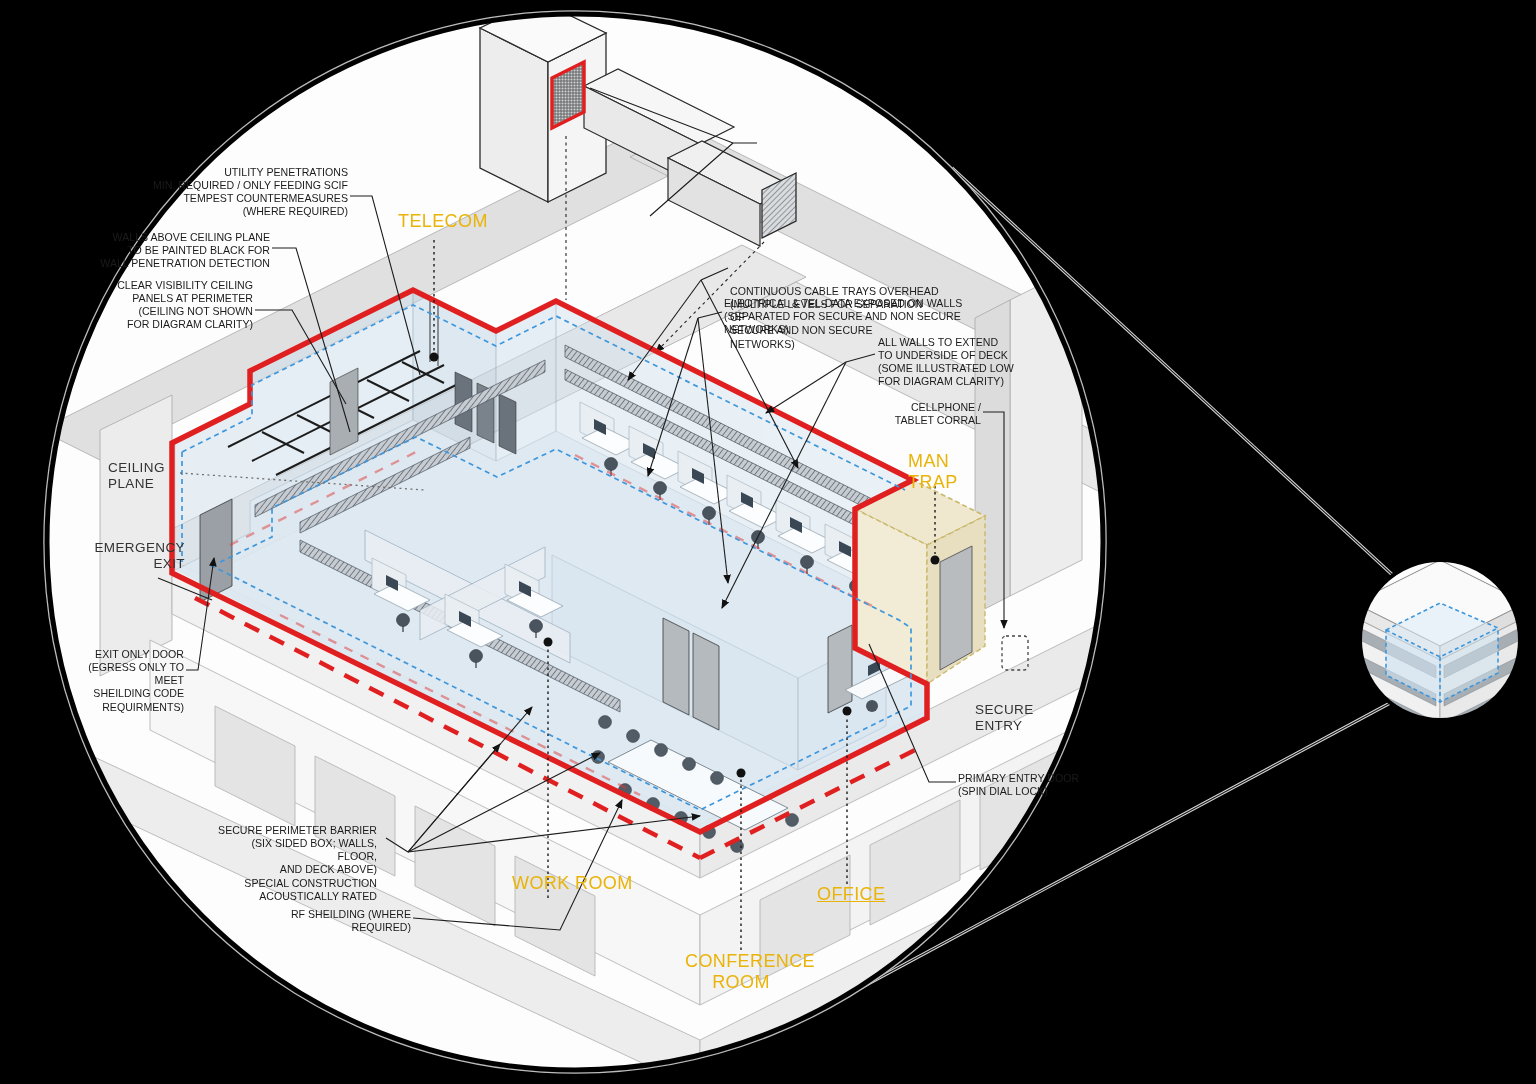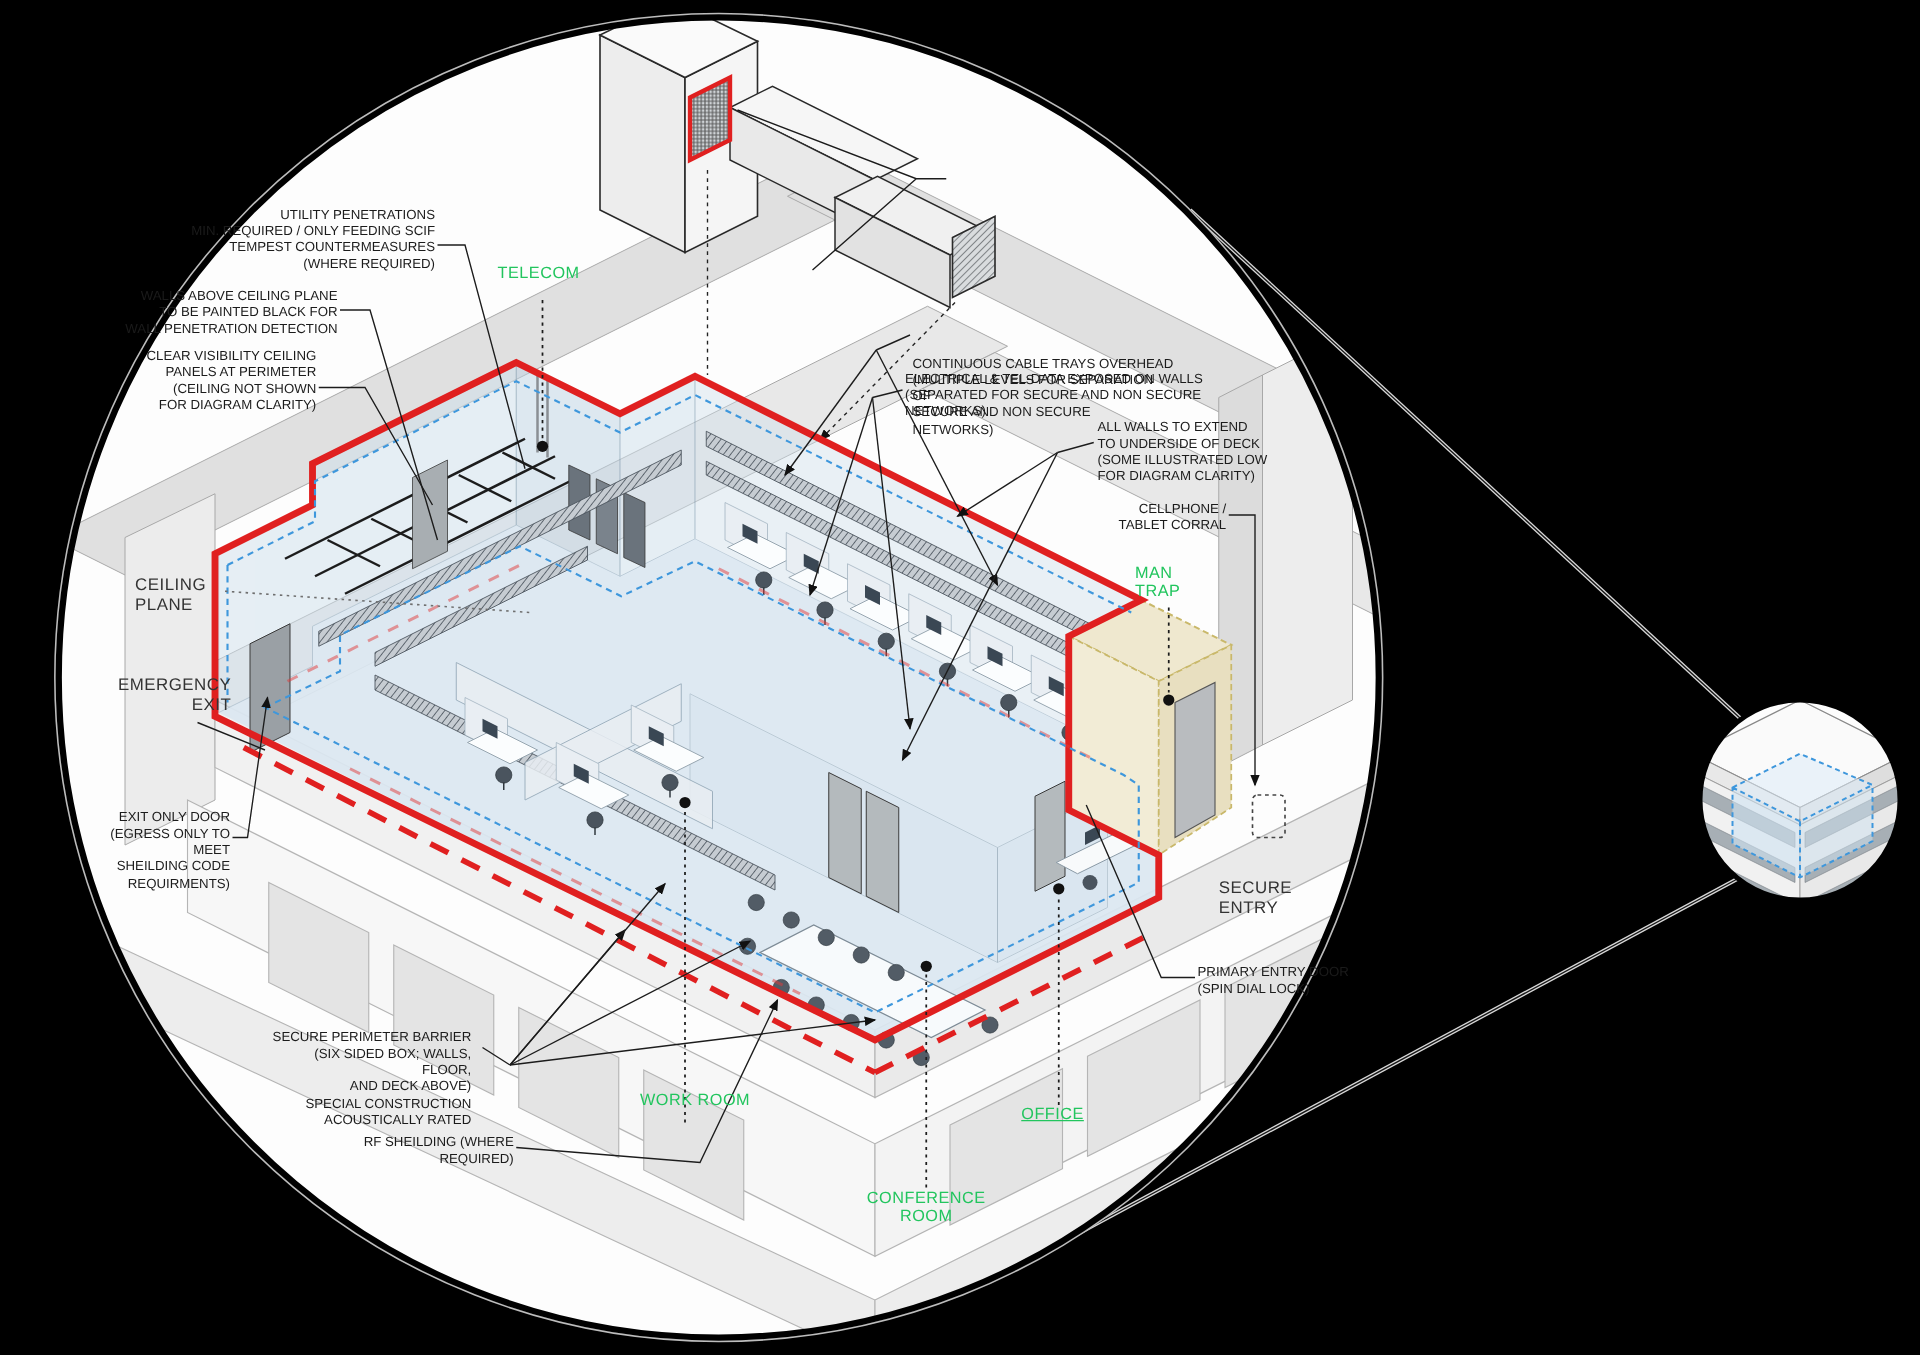--- a/index.html
+++ b/index.html
@@ -1,20 +1,20 @@
 <!DOCTYPE html>
 <html><head>
 <meta charset="utf-8">
 <style>
   html,body{margin:0;padding:0;background:#000;width:1536px;height:1084px;overflow:hidden;}
   #stage{position:relative;width:1536px;height:1084px;font-family:"Liberation Sans",sans-serif;}
   svg{position:absolute;left:0;top:0;}
   .note{position:absolute;font-size:10.6px;line-height:1.24;color:#1b1b1b;white-space:pre-line;letter-spacing:0px;}
   .note.r{text-align:right;}
-  .room{position:absolute;font-size:13px;line-height:1.15;color:#22c55e;letter-spacing:.4px;white-space:pre-line;}
+  .room{position:absolute;font-size:18px;line-height:1.15;color:#eab308;letter-spacing:.4px;white-space:pre-line;}
   .room.sm{font-size:13.5px;color:#333;}
   .room.r{text-align:right;}
   .room.c{text-align:center;}
 </style>
 </head>
 <body>
 
 <div id="stage">
 
 <svg width="1536" height="1084" viewBox="0 0 1536 1084">

